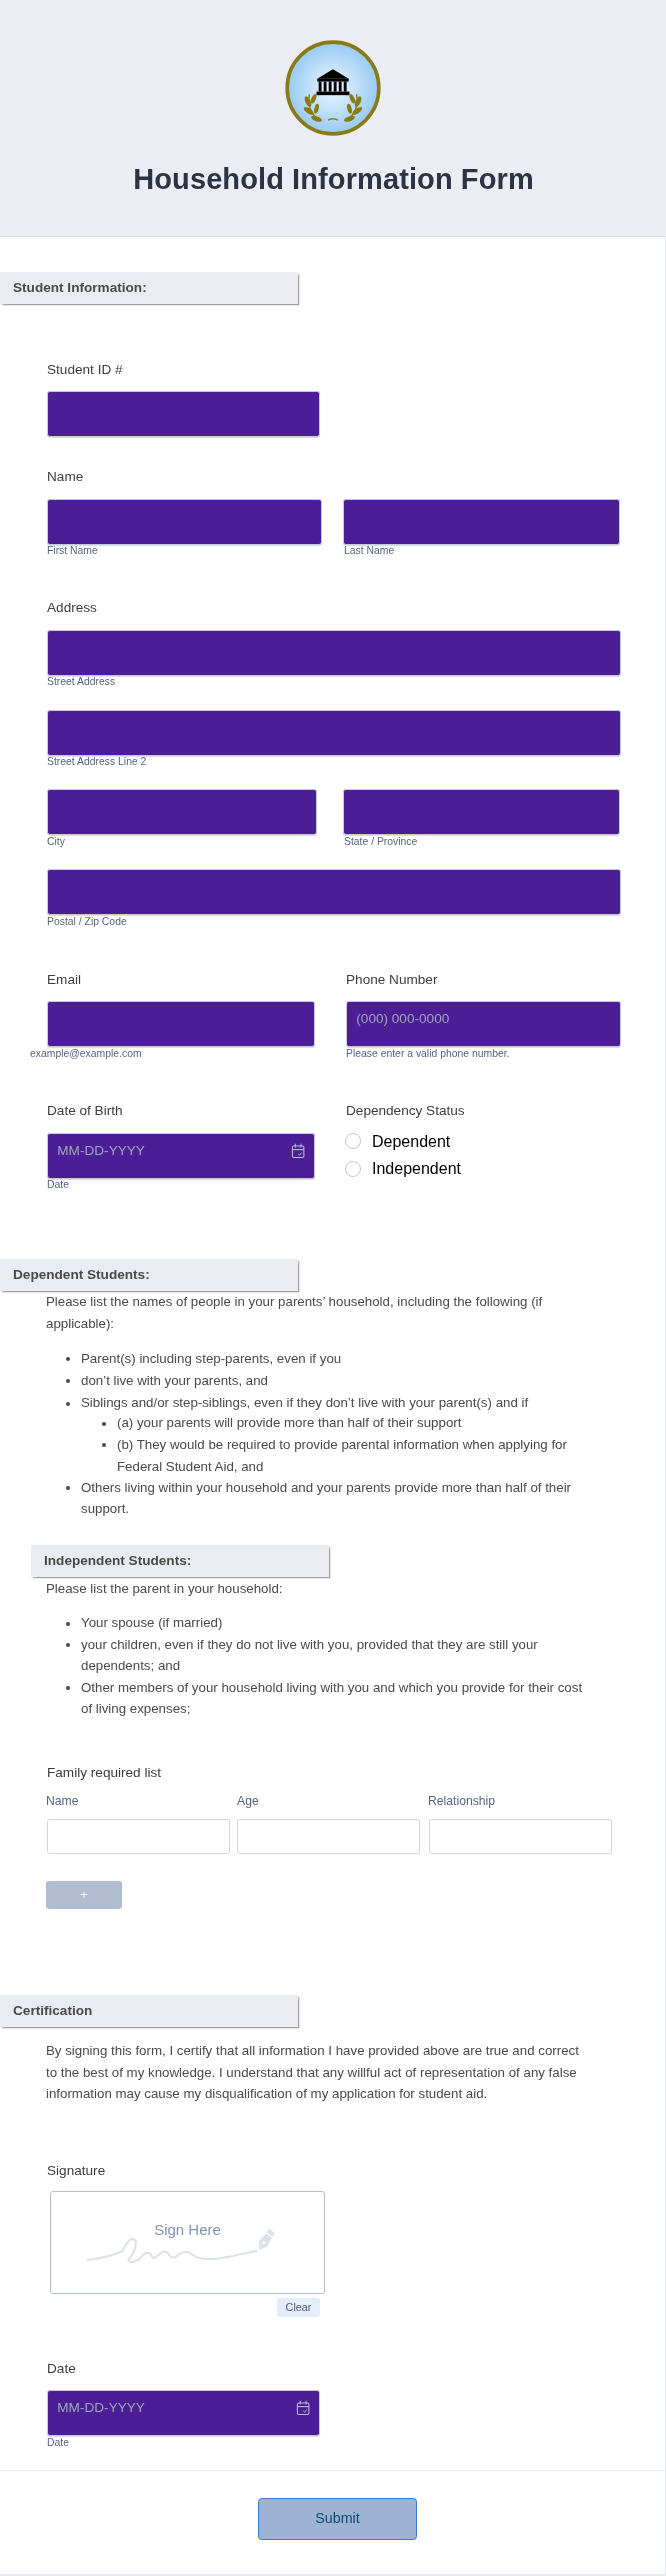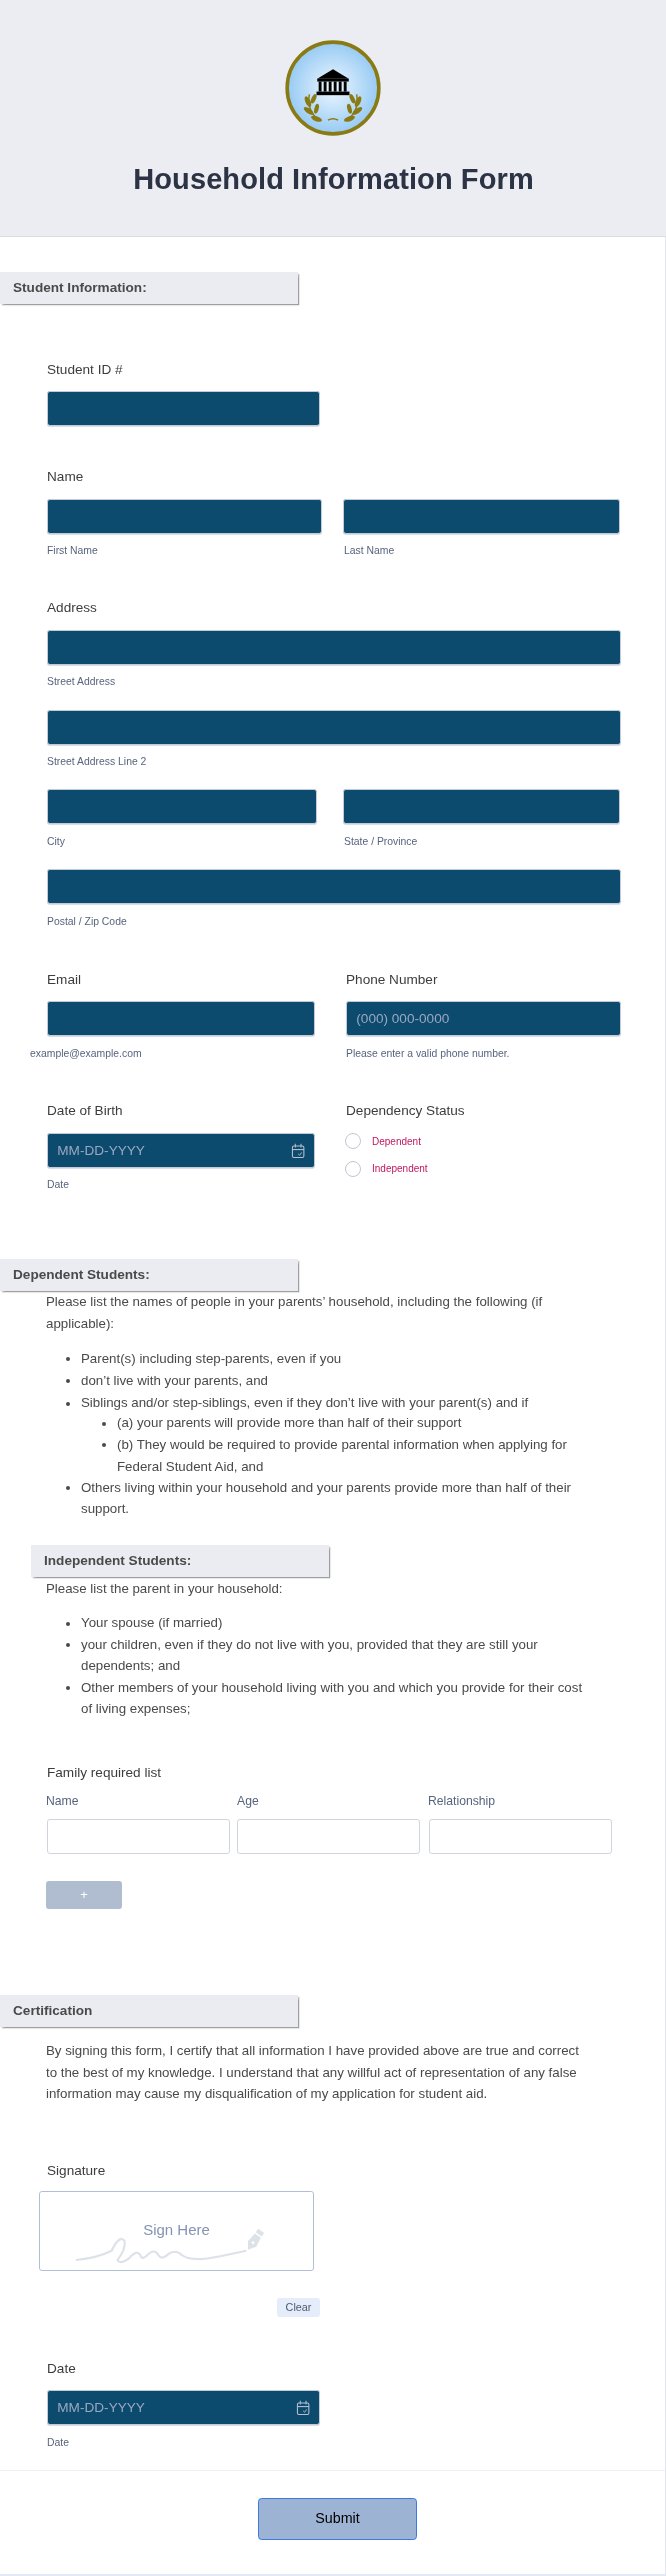--- a/index.html
+++ b/index.html
@@ -18,41 +18,41 @@
 
   .section-bar {
     left: 0; width: 298px; height: 32px; background: #ebecf1;
     box-shadow: 2.2px 2.2px 1.4px rgba(80,80,80,0.55);
     font-weight: 700; font-size: 13.6px; color: #4a4a4a; line-height: 32px;
     padding-left: 13px; box-sizing: border-box;
   }
   .label { font-size: 13.6px; color: #3d3d3d; line-height: 17px; }
   .sublabel { font-size: 10.4px; color: #57647e; line-height: 13px; }
   .input {
-    height: 35px; background: #0c4a6e; border: 0.7px solid #c3cad8; border-radius: 2.9px;
+    height: 46px; background: #4c1d95; border: 0.7px solid #c3cad8; border-radius: 2.9px;
     box-sizing: border-box; box-shadow: 0 0.7px 0.7px rgba(180,186,200,0.5);
   }
   .placeholder { font-size: 13.6px; color: #9aa8bf; line-height: 34px; padding-left: 9.3px; }
   .cal-icon { position: absolute; right: 8.6px; top: 9.3px; width: 14.3px; height: 16px; }
   .para { font-size: 13.3px; color: #4a4a4a; line-height: 22px; }
   .bullet-list { font-size: 13.3px; color: #4a4a4a; line-height: 21.5px; }
   .dot { position: absolute; width: 4.3px; height: 4.3px; border-radius: 50%; background: #4a4a4a; }
   .radio { width: 16px; height: 16px; border: 1.1px solid #bfc6d4; border-radius: 50%; box-sizing: border-box; background: #fff; }
-  .radio-label { font-size: 10px; color: #be185d; line-height: 17px; }
+  .radio-label { font-size: 16px; color: #000000; line-height: 17px; }
   .col-head { font-size: 12.2px; color: #57647e; line-height: 16px; }
   .fam-input { height: 35px; border: 0.7px solid #d0d4dc; border-radius: 2.9px; box-sizing: border-box; background: #fff; }
   .add-btn { background: #b0bdd1; border-radius: 2.9px; color: #ffffff; font-size: 13px; text-align: center; line-height: 28px; }
   .sig-box { border: 0.7px solid #b0bfd6; border-radius: 2.9px; box-sizing: border-box; background: #fff; }
   .sign-here { font-size: 15px; color: #8593b2; }
   .clear-btn { background: #e5ecfa; border-radius: 2.9px; color: #4d5a72; font-size: 10.8px; text-align: center; line-height: 19.4px; }
   .divider { left: 0; top: 2470px; width: 665px; height: 1.4px; background: #eceff5; }
   .submit-btn {
     left: 258px; top: 2498px; width: 159px; height: 42px; background: #9cb3d4;
     border: 1.1px solid #3c78e0; border-radius: 3.6px; box-sizing: border-box;
-    color: #000000; font-size: 14.3px; text-align: center; line-height: 39px;
+    color: #0c4a6e; font-size: 14.3px; text-align: center; line-height: 39px;
   }
 </style>
 </head>
 <body>
 
 <div class="abs header-bg"></div>
 <div class="abs right-border"></div>
 <div class="abs bottom-border"></div>
 
 <div class="abs logo">
@@ -184,21 +184,21 @@
 <div class="abs fam-input" style="left:237px; top:1819px; width:183px;"></div>
 <div class="abs fam-input" style="left:429px; top:1819px; width:183px;"></div>
 <div class="abs add-btn" style="left:46px; top:1881px; width:76px; height:28px;">+</div>
 
 <div class="abs section-bar" style="top:1995px;">Certification</div>
 <div class="abs para" style="left:46px; top:2040px;">By signing this form, I certify that all information I have provided above are true and correct</div>
 <div class="abs para" style="left:46px; top:2062px;">to the best of my knowledge. I understand that any willful act of representation of any false</div>
 <div class="abs para" style="left:46px; top:2083px;">information may cause my disqualification of my application for student aid.</div>
 
 <div class="abs label" style="left:47px; top:2162px;">Signature</div>
-<div class="abs sig-box" style="left:39px; top:2191px; width:275px; height:80px;">
+<div class="abs sig-box" style="left:50px; top:2191px; width:275px; height:103px;">
   <svg class="abs" style="left:0; top:0;" width="273" height="101" viewBox="0 0 381 141">
     <path d="M50,95 Q80,92 100,82 Q110,60 118,68 Q120,80 108,95 Q112,102 125,92 Q135,80 140,88 Q142,96 150,88 Q160,78 165,88 Q170,96 180,86 Q190,80 198,88 Q210,98 250,90 L288,82" fill="none" stroke="#dde1e8" stroke-width="3"></path>
     <g transform="translate(300,58) rotate(35)">
       <path d="M0,0 L10,0 L12,14 L5,24 L-2,14 Z" fill="#dde1e8"></path>
       <rect x="0" y="-8" width="10" height="6" fill="#dde1e8"></rect>
       <circle cx="5" cy="12" r="2" fill="#fff"></circle>
     </g>
   </svg>
   <div class="abs sign-here" style="left:0; top:29px; width:273px; text-align:center;">Sign Here</div>
 </div>

